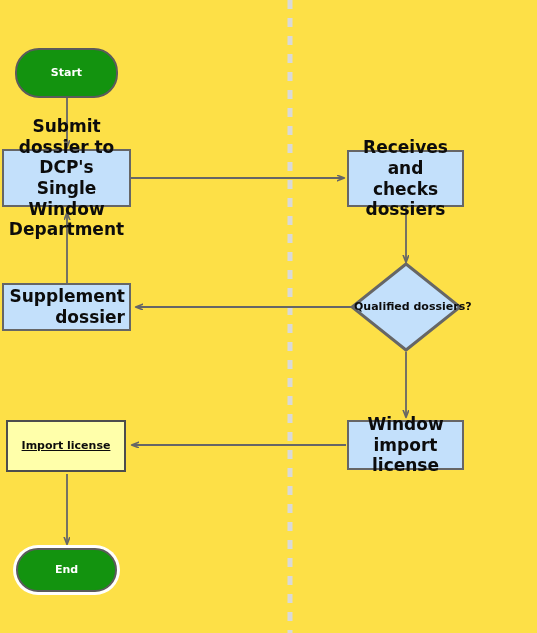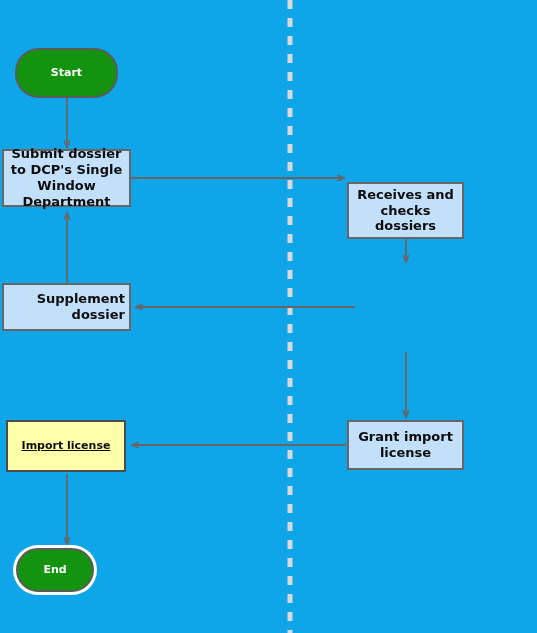--- a/index.html
+++ b/index.html
@@ -8,21 +8,21 @@
     padding: 0;
     background: #000000;
   }
   body {
     font-family: "DejaVu Sans", sans-serif;
   }
   #flow-root {
     position: relative;
     width: 537px;
     height: 633px;
-    background: #0ea5e9;
+    background: #fde047;
     overflow: hidden;
   }
   #flow-svg {
     position: absolute;
     left: 0;
     top: 0;
     width: 537px;
     height: 633px;
   }
   .node {
@@ -38,21 +38,21 @@
   .node-label {
     display: block;
     width: 100%;
     padding: 0 4px;
     box-sizing: border-box;
   }
   .node-process {
     background: #c3e0fb;
     border: 2px solid #666666;
     color: #0c0c0c;
-    font-size: 13px;
+    font-size: 17px;
     font-weight: bold;
   }
   .node-document {
     background: #ffffaa;
     border: 2px solid #4d4d4d;
     color: #0c0c0c;
     font-size: 11px;
     font-weight: bold;
   }
   .node-terminator {
@@ -119,34 +119,40 @@
   </svg>
 
   <div class="node node-terminator" style="left:15px; top:48px; width:103px; height:50px;">
     <span class="node-label">Start</span>
   </div>
 
   <div class="node node-process" style="left:2px; top:149px; width:129px; height:58px;">
     <span class="node-label">Submit dossier to DCP's Single Window Department</span>
   </div>
 
-  <div class="node node-process" style="left:347px; top:150px; width:117px; height:57px;margin-top:32px;">
+  <div class="node node-process" style="left:347px; top:150px; width:117px; height:57px;">
     <span class="node-label">Receives and checks dossiers</span>
   </div>
 
+  <div class="node node-decision" style="left:350px; top:262px; width:112px; height:90px;">
+    <svg class="diamond-shape" viewBox="0 0 112 90" preserveAspectRatio="none" xmlns="http://www.w3.org/2000/svg">
+      <polygon points="56,2 110,45 56,88 2,45" fill="#c3e0fb" stroke="#666666" stroke-width="3"></polygon>
+    </svg>
+    <span class="node-label">Qualified dossiers?</span>
+  </div>
 
   <div class="node node-process" style="left:2px; top:283px; width:129px; height:48px;text-align:right;">
     <span class="node-label">Supplement dossier</span>
   </div>
 
   <div class="node node-process" style="left:347px; top:420px; width:117px; height:50px;">
-    <span class="node-label">Grant import license</span>
+    <span class="node-label">Window import license</span>
   </div>
 
   <div class="node node-document" style="left:6px; top:420px; width:120px; height:52px;text-decoration:underline;">
     <span class="node-label">Import license</span>
   </div>
 
-  <div class="node node-terminator with-halo" style="left:16px; top:548px; width:78px; height:44px;">
+  <div class="node node-terminator with-halo" style="left:16px; top:548px; width:101px; height:44px;">
     <span class="node-label">End</span>
   </div>
 
 </div>
 
 </body></html>

